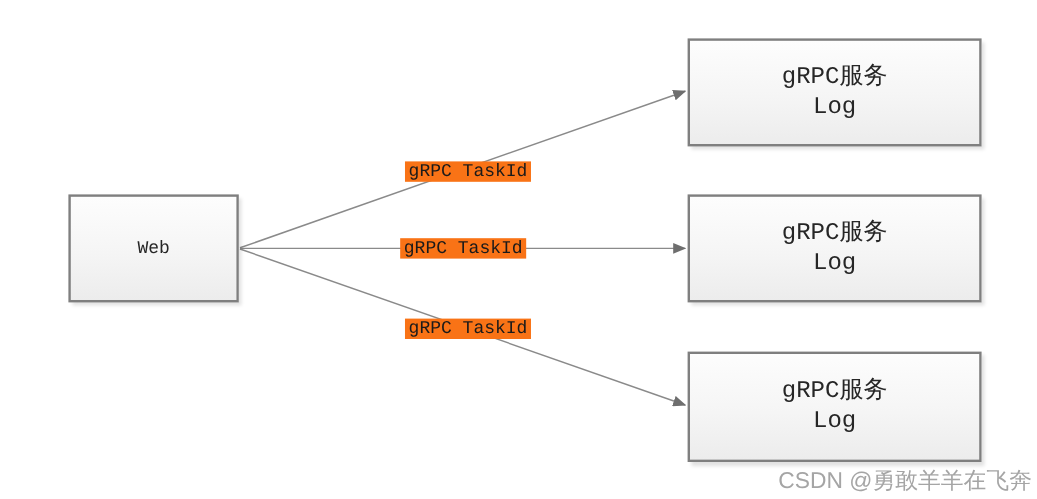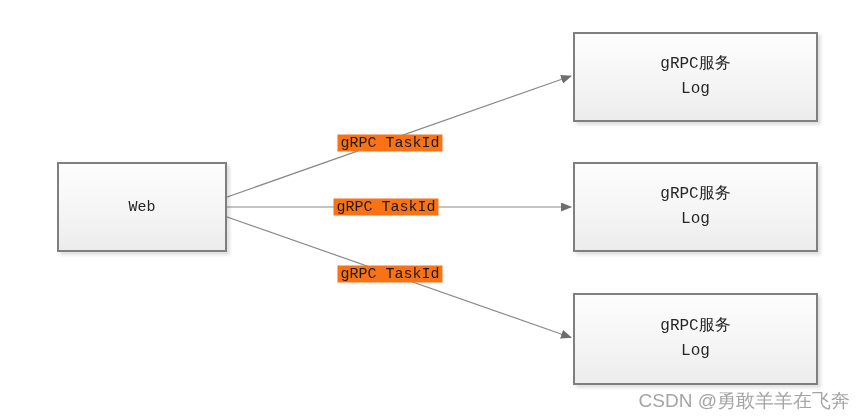--- a/index.html
+++ b/index.html
@@ -31,49 +31,49 @@
     display: flex;
     flex-direction: column;
     align-items: center;
     justify-content: center;
     color: #262626;
     text-align: center;
   }
   .web-node {
     left: 57px;
     top: 162px;
-    width: 170px;
+    width: 142px;
     height: 90px;
     font-size: 15px;
   }
   .service-node {
     left: 573px;
     width: 245px;
     height: 90px;
-    font-size: 16px;
+    font-size: 20px;
     line-height: 25px;
   }
   .service-node.n1 { top: 32px; }
   .service-node.n2 { top: 162px; }
   .service-node.n3 { top: 293px; height: 92px; }
   .edge-label {
     position: absolute;
     transform: translate(-50%, -50%);
     background: #f97316;
     padding: 0 3px;
     font-size: 15px;
     color: #1a1a1a;
     white-space: nowrap;
   }
   .edge-label.l1 { left: 390px; top: 143px; }
   .edge-label.l2 { left: 386px; top: 207px; }
   .edge-label.l3 { left: 390px; top: 274px; }
   .watermark {
     position: absolute;
-    right: 14px;
+    right: 4px;
     bottom: 2px;
     font-family: "Liberation Sans", "DejaVu Sans", sans-serif;
     font-size: 19px;
     color: #a5a5a5;
     white-space: nowrap;
   }
 </style>
 </head>
 <body>
 

